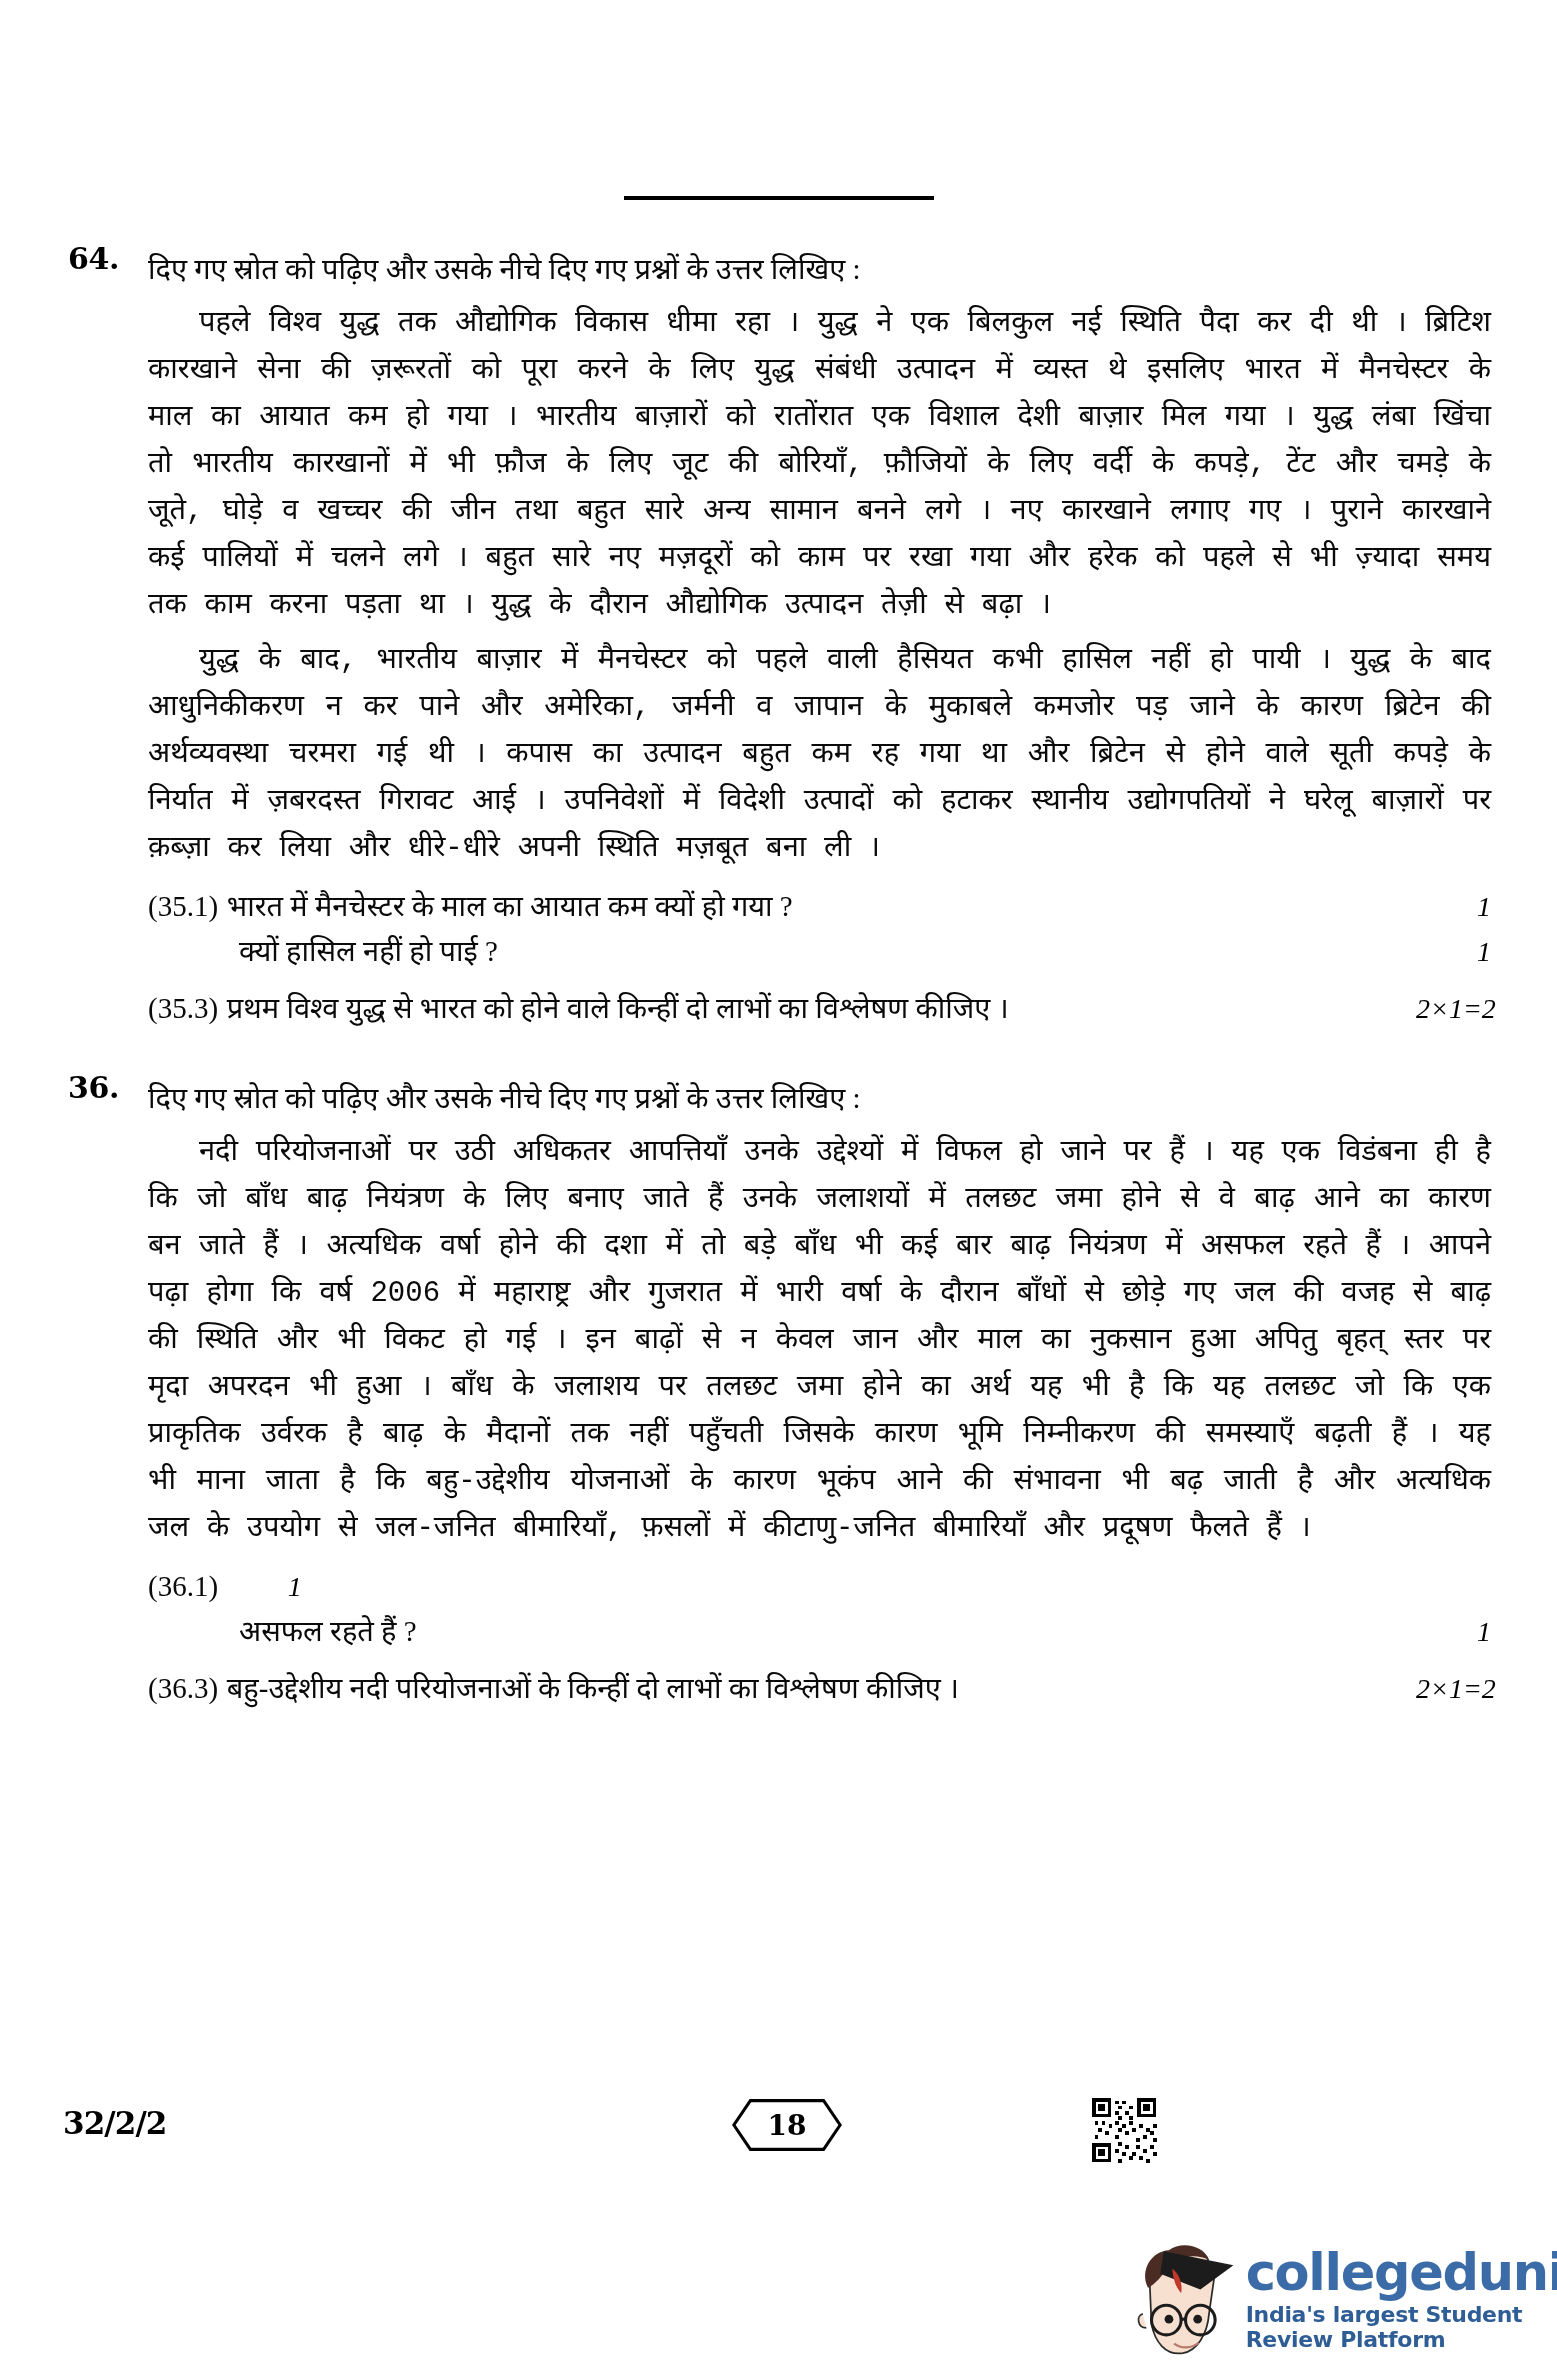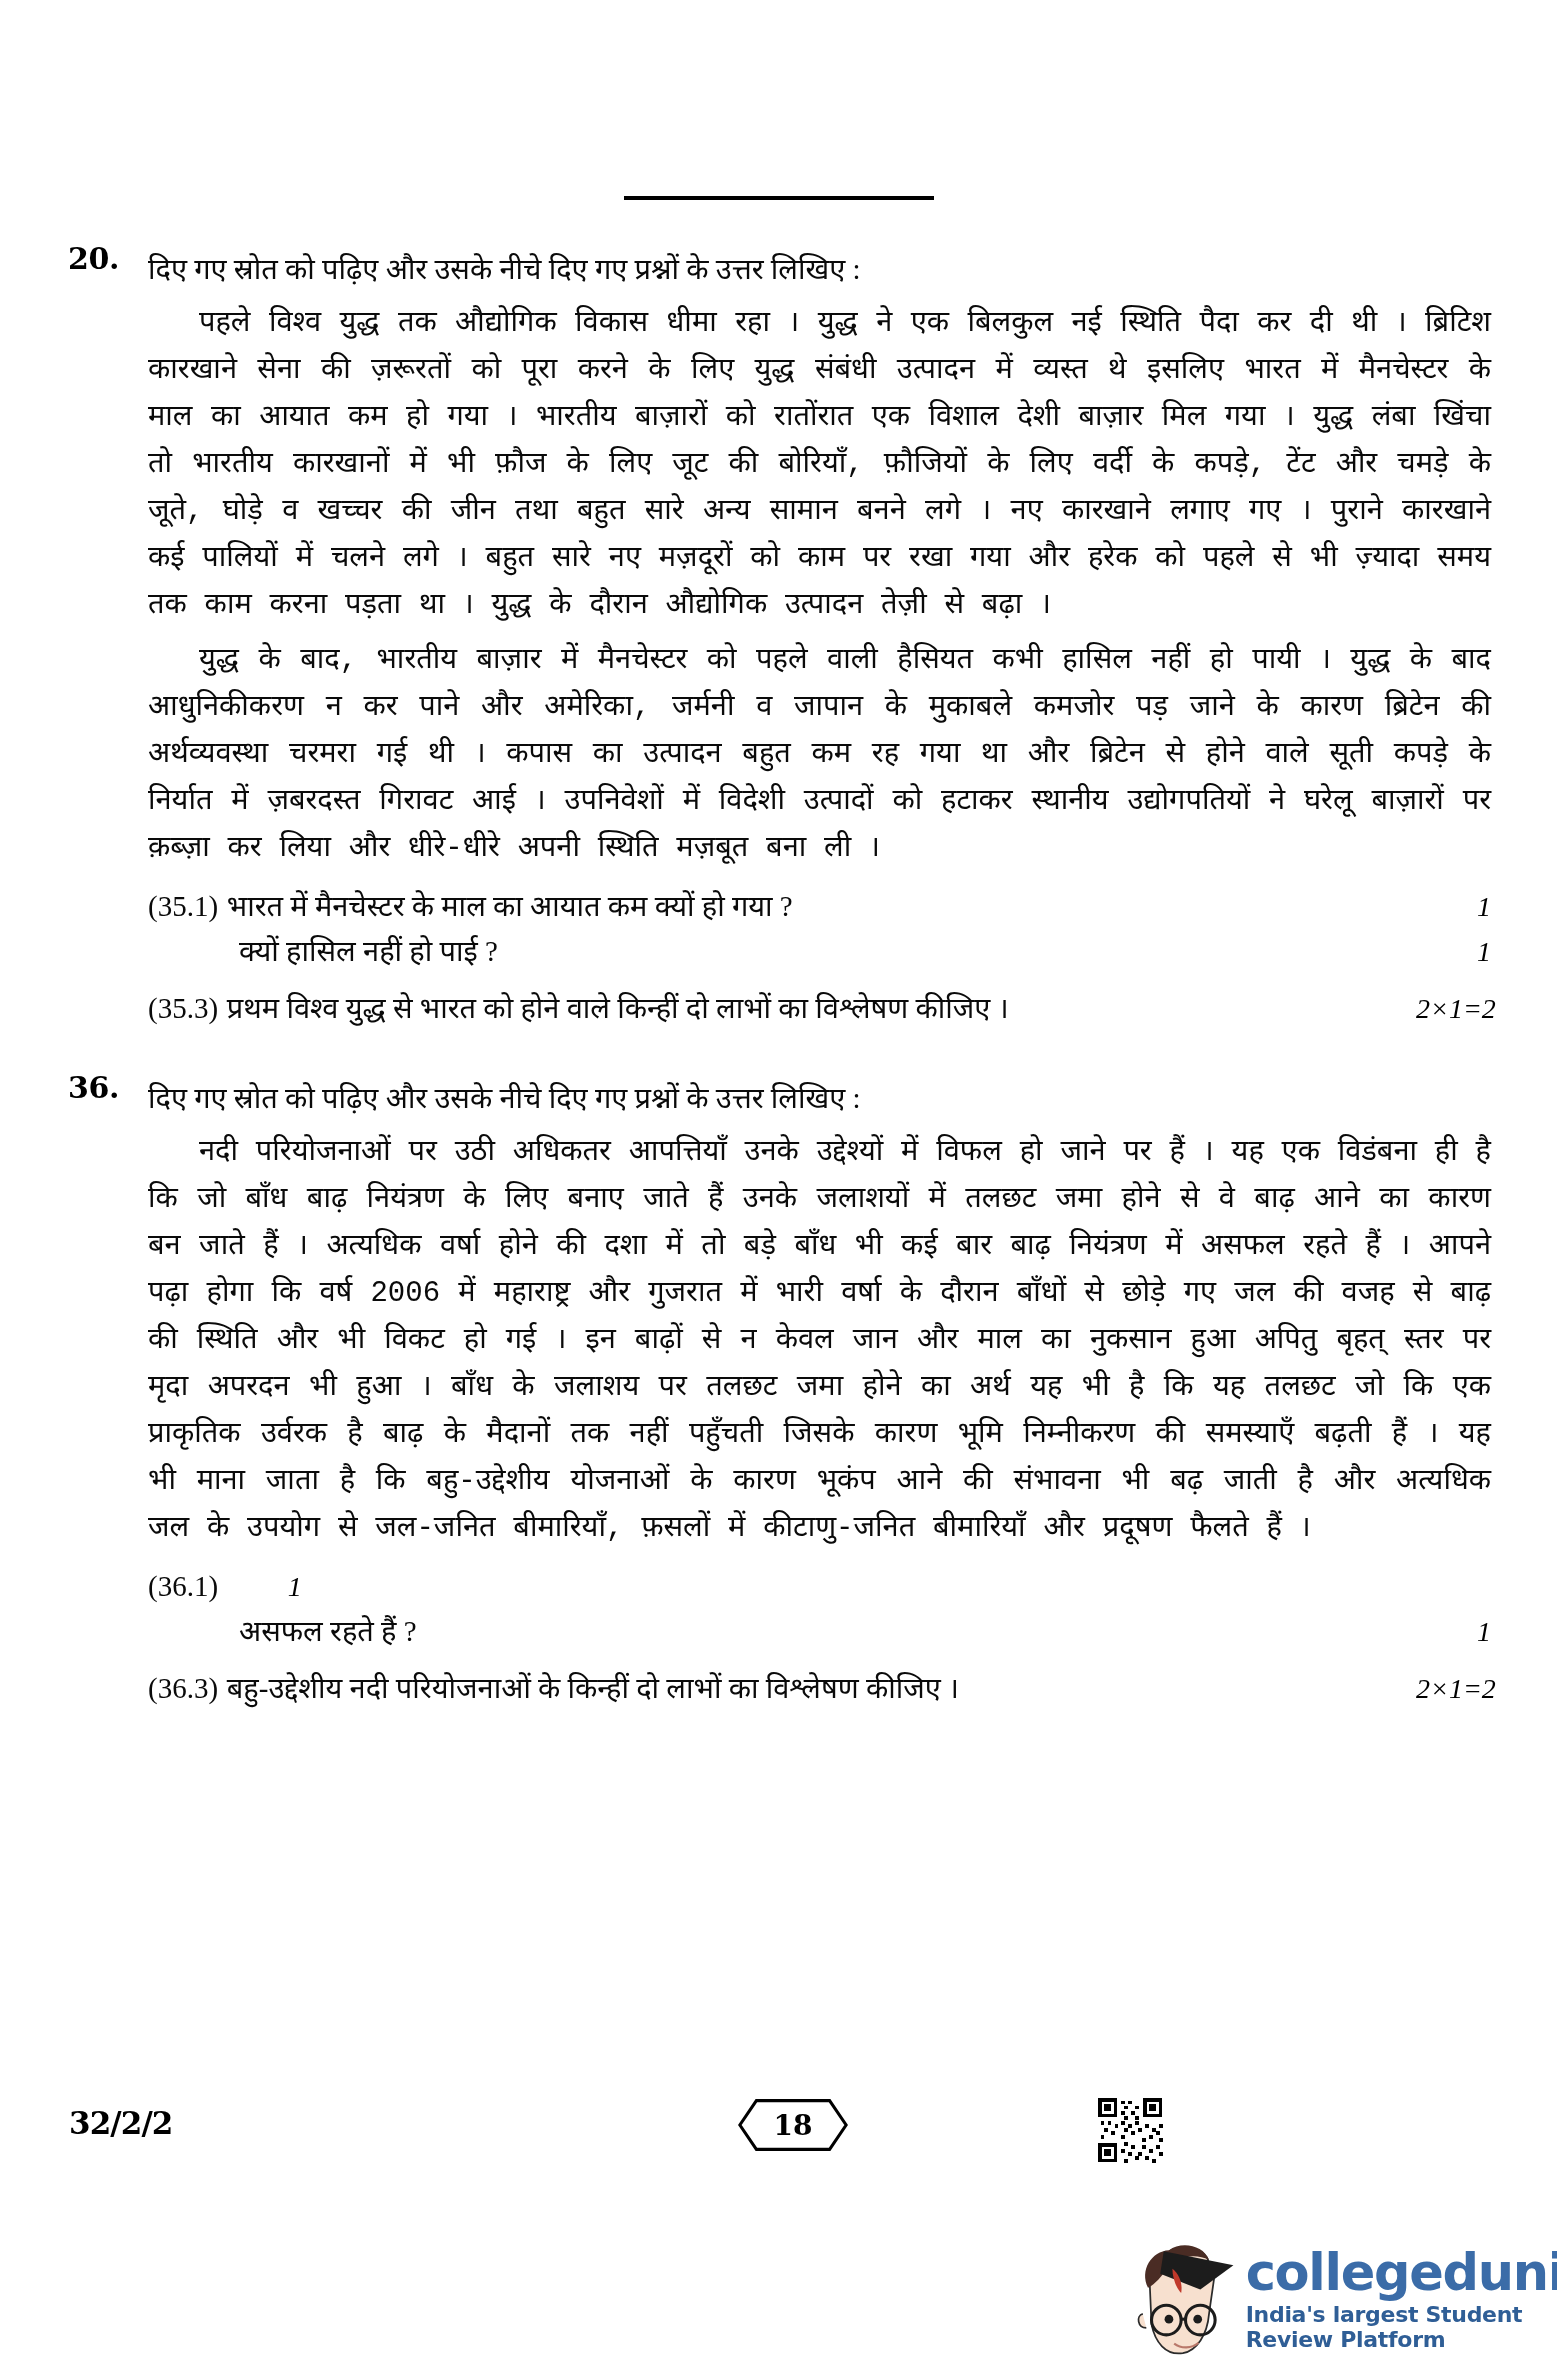--- a/index.html
+++ b/index.html
@@ -125,21 +125,21 @@
     font-size: 29px;
     line-height: 45px;
     padding-left: 91px;
   }
   .cont-line .ctext { flex: 1 1 auto; }
   .gap-md { height: 35px; }
 
   
   .footer {
     position: absolute;
-    left: 6px;
+    left: 0;
     top: 2098px;
     width: 1252px;
     height: 78px;
     text-decoration: underline;
   }
   .paper-code {
     position: absolute;
     left: 63px;
     top: 7px;
     font-family: "DejaVu Serif", "Liberation Serif", serif;
@@ -213,21 +213,21 @@
 </head>
 <body>
 
 <div class="page">
 
   <div class="top-rule"></div>
 
   <div class="content">
 
     <div class="qblock">
-      <div class="qnum">20.</div>
+      <div class="qnum">64.</div>
       <div class="qbody">
         <div class="hindi stem">दिए गए स्रोत को पढ़िए और उसके नीचे दिए गए प्रश्नों के उत्तर लिखिए :</div>
       </div>
     </div>
 
     <div style="padding-left:80px">
       <div class="hindi para indent">पहले विश्व युद्ध तक औद्योगिक विकास धीमा रहा । युद्ध ने एक बिलकुल नई स्थिति पैदा कर दी थी । ब्रिटिश कारखाने सेना की ज़रूरतों को पूरा करने के लिए युद्ध संबंधी उत्पादन में व्यस्त थे इसलिए भारत में मैनचेस्टर के माल का आयात कम हो गया । भारतीय बाज़ारों को रातोंरात एक विशाल देशी बाज़ार मिल गया । युद्ध लंबा खिंचा तो भारतीय कारखानों में भी फ़ौज के लिए जूट की बोरियाँ, फ़ौजियों के लिए वर्दी के कपड़े, टेंट और चमड़े के जूते, घोड़े व खच्चर की जीन तथा बहुत सारे अन्य सामान बनने लगे । नए कारखाने लगाए गए । पुराने कारखाने कई पालियों में चलने लगे । बहुत सारे नए मज़दूरों को काम पर रखा गया और हरेक को पहले से भी ज़्यादा समय तक काम करना पड़ता था । युद्ध के दौरान औद्योगिक उत्पादन तेज़ी से बढ़ा ।</div>
       <div class="hindi para indent">युद्ध के बाद, भारतीय बाज़ार में मैनचेस्टर को पहले वाली हैसियत कभी हासिल नहीं हो पायी । युद्ध के बाद आधुनिकीकरण न कर पाने और अमेरिका, जर्मनी व जापान के मुकाबले कमजोर पड़ जाने के कारण ब्रिटेन की अर्थव्यवस्था चरमरा गई थी । कपास का उत्पादन बहुत कम रह गया था और ब्रिटेन से होने वाले सूती कपड़े के निर्यात में ज़बरदस्त गिरावट आई । उपनिवेशों में विदेशी उत्पादों को हटाकर स्थानीय उद्योगपतियों ने घरेलू बाज़ारों पर क़ब्ज़ा कर लिया और धीरे-धीरे अपनी स्थिति मज़बूत बना ली ।</div>
 
       <div class="subq">

